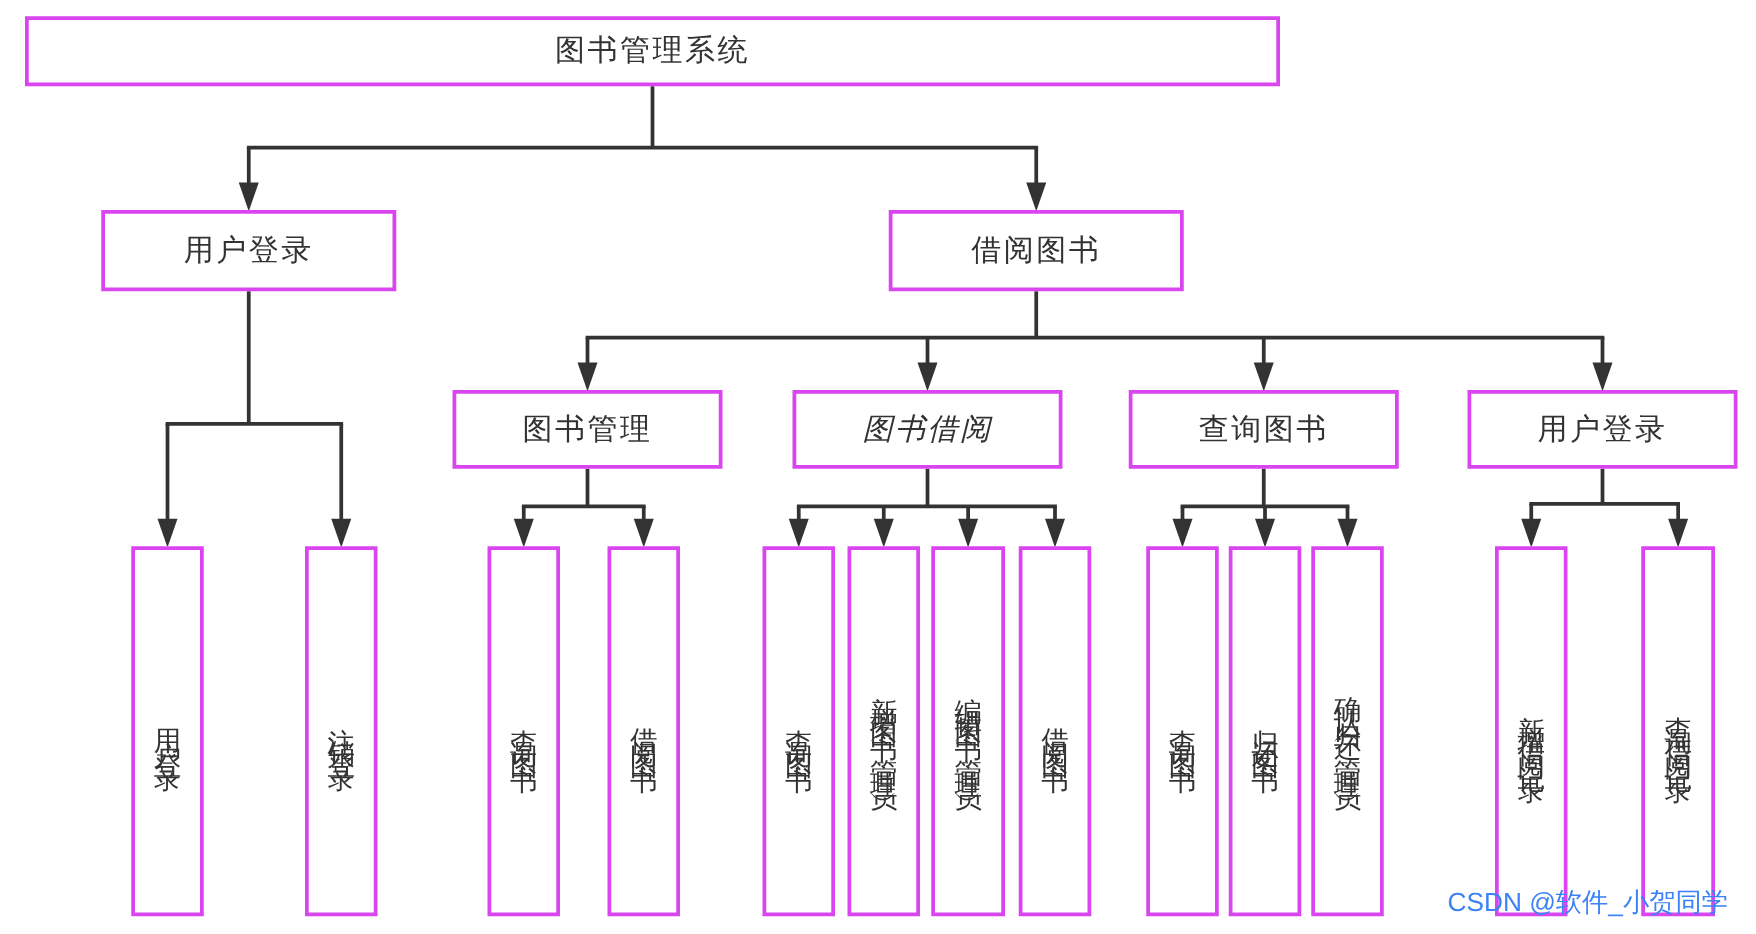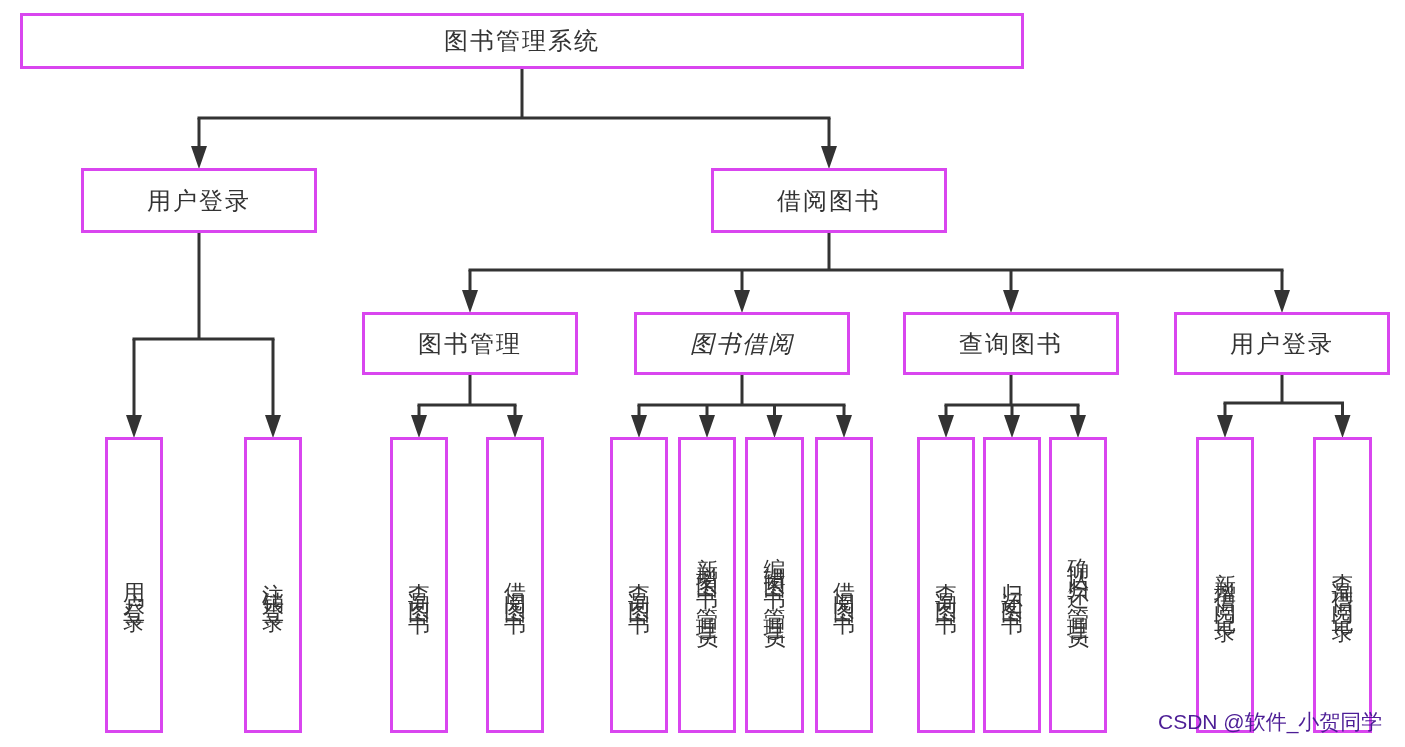--- a/index.html
+++ b/index.html
@@ -45,21 +45,21 @@
     text-orientation: mixed;
     font-size: 22px;
     letter-spacing: 10px;
     white-space: nowrap;
   }
   #watermark {
     position: absolute;
     left: 1158px;
     top: 708px;
     width: 240px;
-    color: #4c1d95;
+    color: #3b82f6;
     font-size: 21px;
     white-space: nowrap;
     text-align: left;
   }
 </style>
 </head>
 <body>
 
 <div id="canvas">
   <svg id="connectors" viewBox="0 0 1405 747" xmlns="http://www.w3.org/2000/svg">

